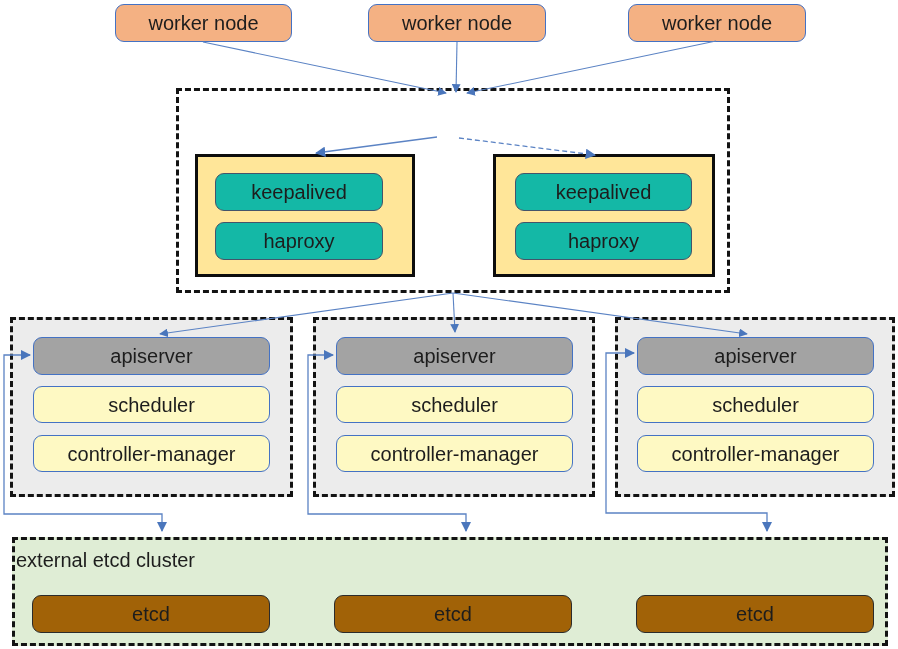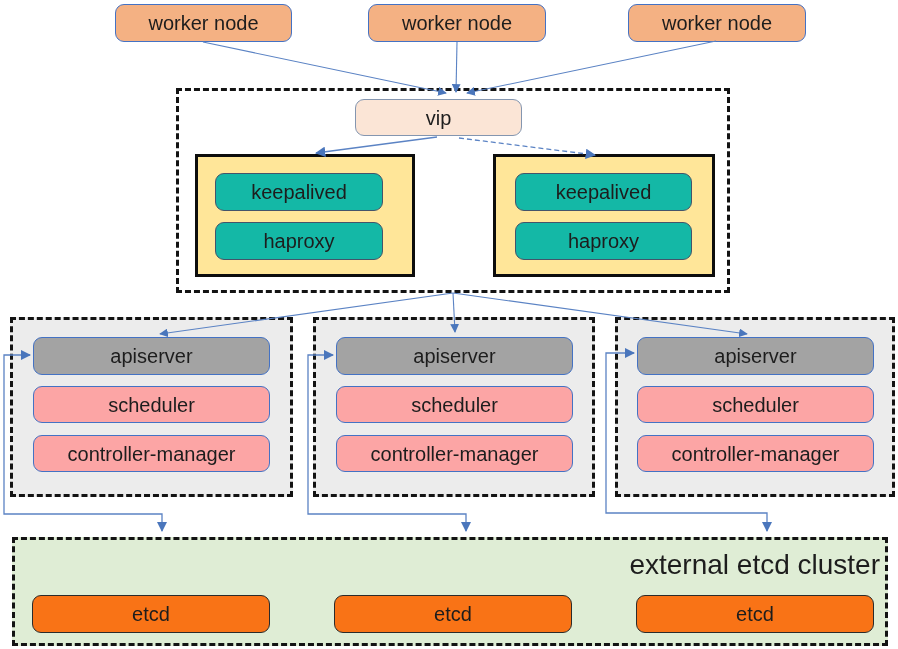--- a/index.html
+++ b/index.html
@@ -12,44 +12,43 @@
     position:absolute;box-sizing:border-box;display:flex;align-items:center;justify-content:center;
     font-size:20px;line-height:1;border-radius:9px;white-space:nowrap;
   }
   .worker{background:#f4b183;border:1.6px solid #4472c4;}
   .vip{background:#fbe5d6;border:1.4px solid #8496b0;}
   .dashed-frame{border:3px dashed #131313;background:transparent;}
   .lb-container{background:#ffe699;border:3px solid #0d0d0d;border-radius:0;}
   .gold{background:#14b8a6;border:1.4px solid #44546a;}
   .master{background:#ececec;border:3px dashed #131313;border-radius:0;}
   .apiserver{background:#a3a3a3;border:1.4px solid #4472c4;}
-  .component{background:#fca5a5;border:1.4px solid #4472c4;}
+  .component{background:#fef9c3;border:1.4px solid #4472c4;}
   .etcd-container{background:#dfedd5;border:3px dashed #131313;border-radius:0;}
   .etcd-title{
-    position:absolute;left:4px;top:549px;width:876px;text-align:right;
-    font-size:28px;color:#1d1d1d;
+    position:absolute;left:16px;top:549px;width:876px;text-align:left;
+    font-size:20px;color:#1d1d1d;
   }
-  .etcd-box{background:#f97316;border:1.6px solid #2b2b2b;}
+  .etcd-box{background:#a16207;border:1.6px solid #2b2b2b;}
   svg.edges{position:absolute;left:0;top:0;pointer-events:none;}
   svg.edges path{fill:none;stroke:#5b83c4;stroke-width:1.3;}
   svg.edges path.thin{stroke-width:1.1;}
   svg.edges path.dash{stroke-dasharray:5 3;}
 </style>
 </head>
 <body>
 
 <div class="canvas">
 
   <div class="node worker" style="left:115px;top:4px;width:177px;height:38px;">worker node</div>
   <div class="node worker" style="left:368px;top:4px;width:178px;height:38px;">worker node</div>
   <div class="node worker" style="left:628px;top:4px;width:178px;height:38px;">worker node</div>
 
   <div class="abs dashed-frame" style="left:176px;top:88px;width:554px;height:205px;"></div>
 
-  <div class="node vip" style="left:355px;top:99px;width:167px;height:37px;">vip</div>
 
   <div class="abs lb-container" style="left:195px;top:154px;width:220px;height:123px;"></div>
   <div class="node gold" style="left:215px;top:173px;width:168px;height:38px;">keepalived</div>
   <div class="node gold" style="left:215px;top:222px;width:168px;height:38px;">haproxy</div>
 
   <div class="abs lb-container" style="left:493px;top:154px;width:222px;height:123px;"></div>
   <div class="node gold" style="left:515px;top:173px;width:177px;height:38px;">keepalived</div>
   <div class="node gold" style="left:515px;top:222px;width:177px;height:38px;">haproxy</div>
 
   <div class="abs master" style="left:10px;top:317px;width:283px;height:180px;"></div>

